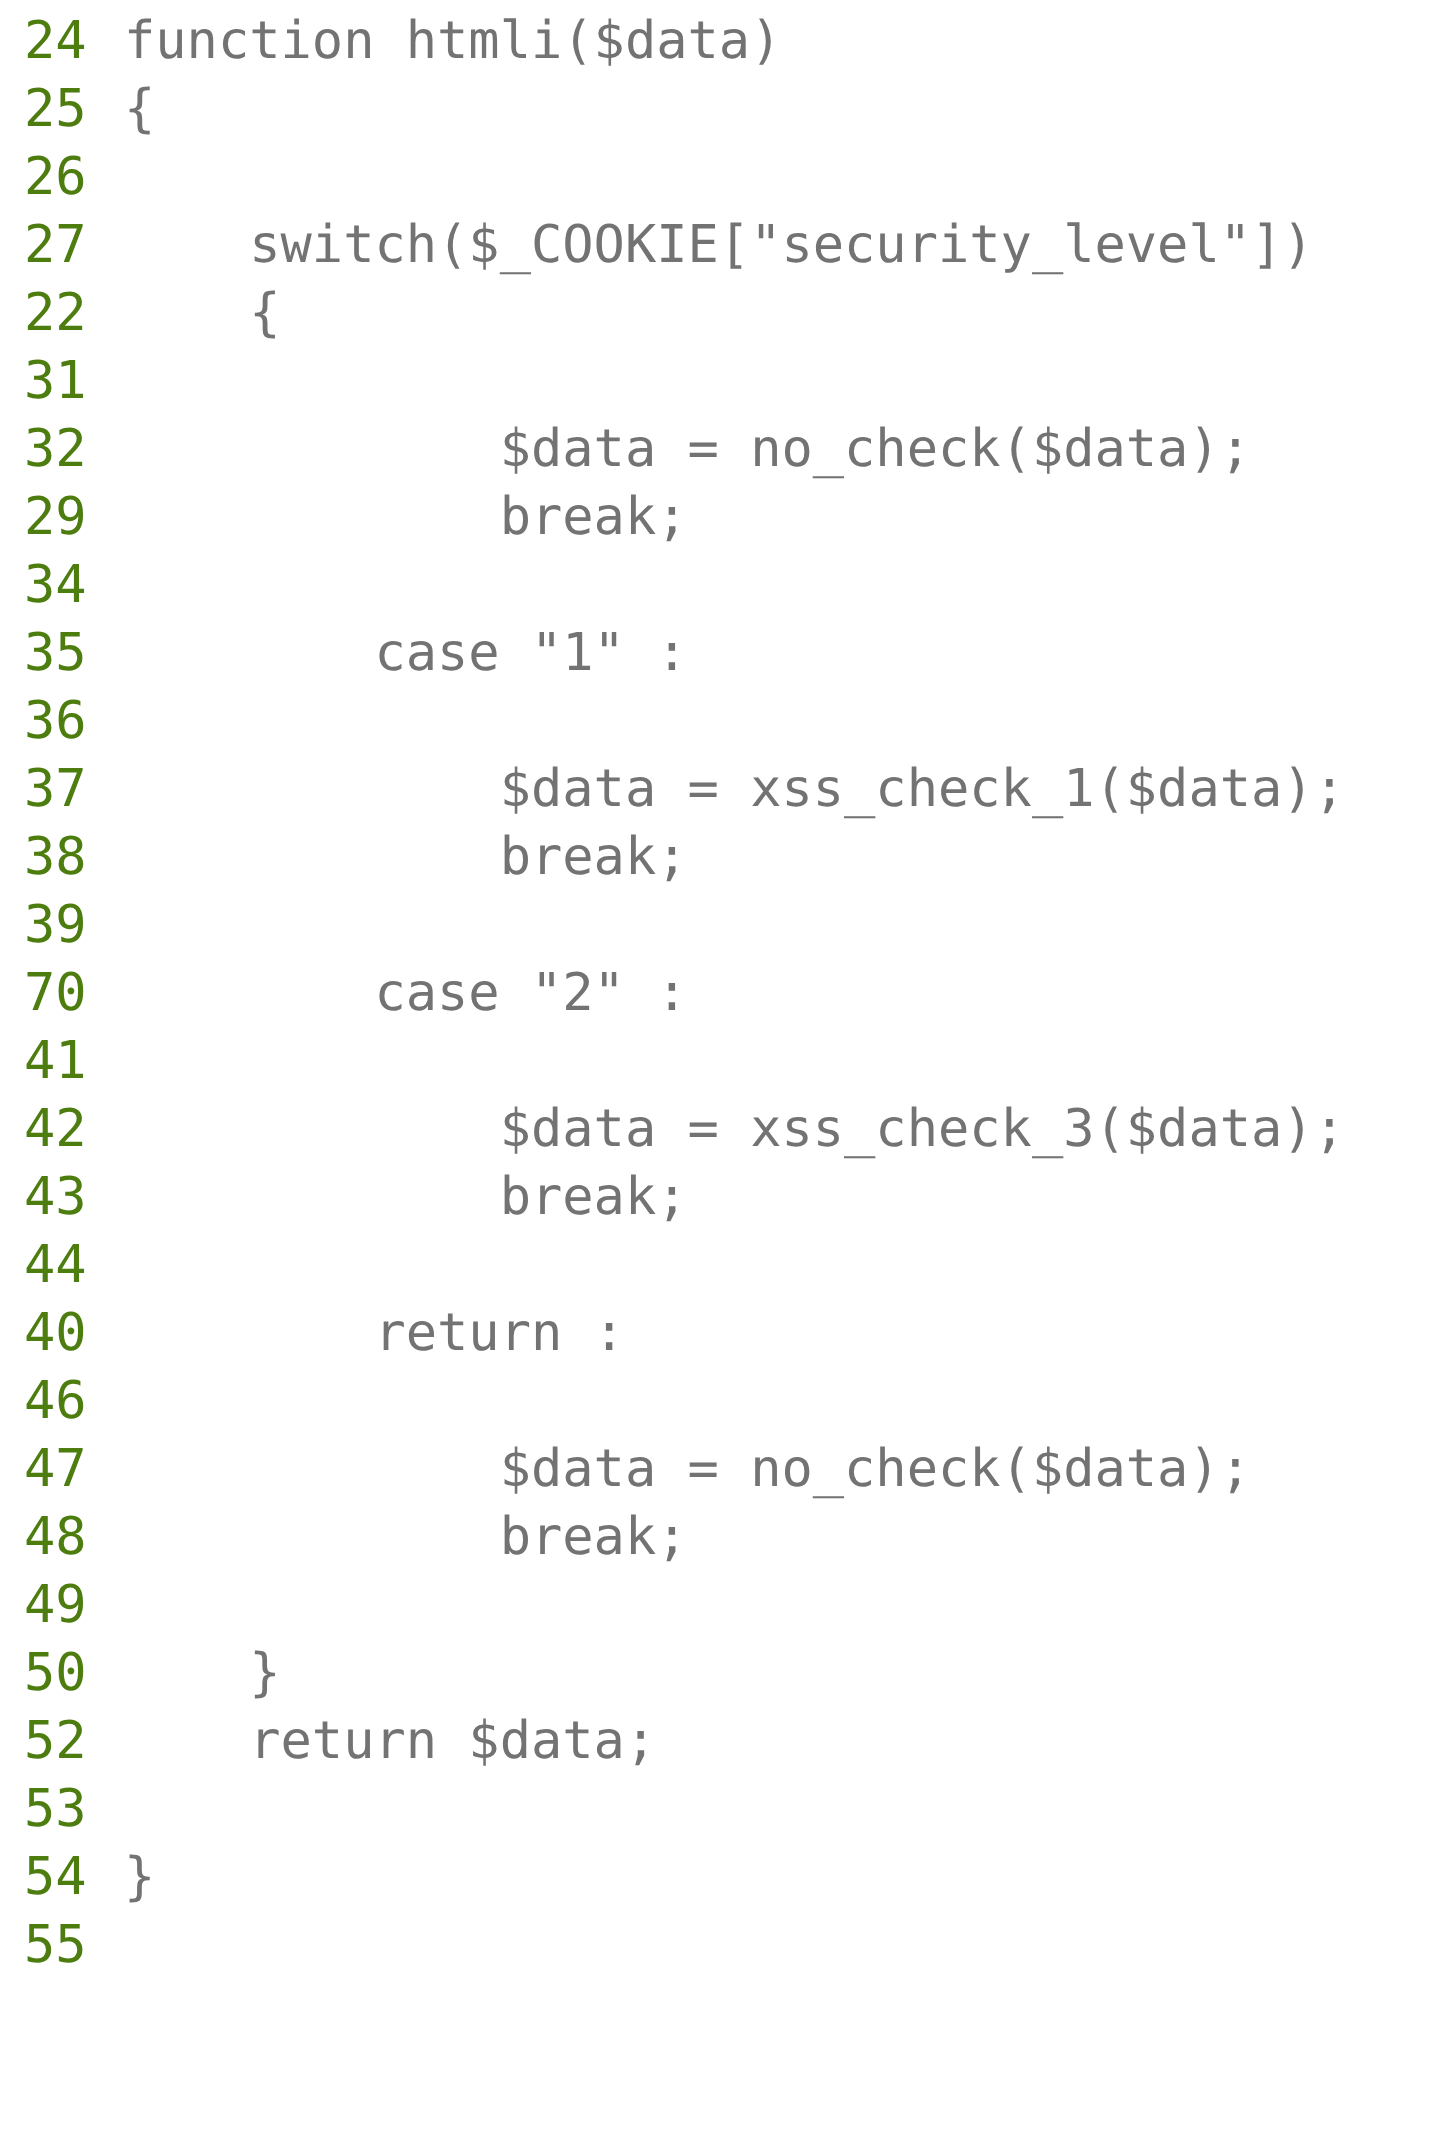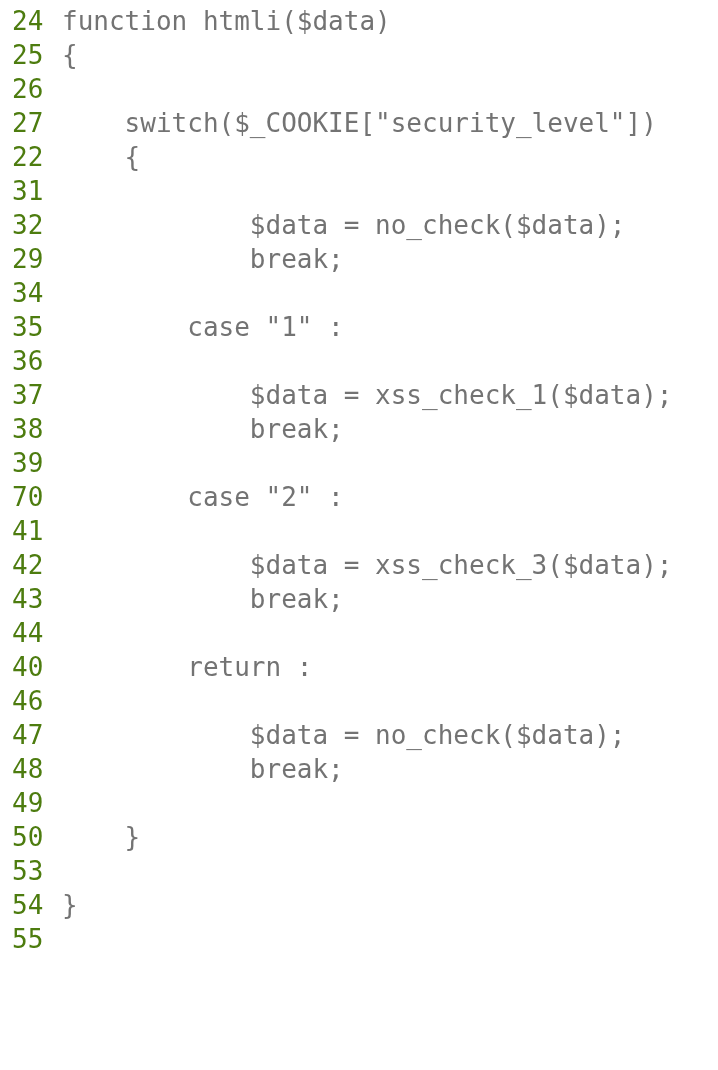--- a/index.html
+++ b/index.html
@@ -41,16 +41,17 @@
     <div class="line"><span class="ln">41</span><span class="code"></span></div>
     <div class="line"><span class="ln">42</span><span class="code">            $data = xss_check_3($data);</span></div>
     <div class="line"><span class="ln">43</span><span class="code">            break;</span></div>
     <div class="line"><span class="ln">44</span><span class="code"></span></div>
     <div class="line"><span class="ln">40</span><span class="code">        return :</span></div>
     <div class="line"><span class="ln">46</span><span class="code"></span></div>
     <div class="line"><span class="ln">47</span><span class="code">            $data = no_check($data);</span></div>
     <div class="line"><span class="ln">48</span><span class="code">            break;</span></div>
     <div class="line"><span class="ln">49</span><span class="code"></span></div>
     <div class="line"><span class="ln">50</span><span class="code">    }</span></div>
+    <div class="line"><span class="ln">52</span><span class="code">    return $data;</span></div>
     <div class="line"><span class="ln">53</span><span class="code"></span></div>
     <div class="line"><span class="ln">54</span><span class="code">}</span></div>
     <div class="line"><span class="ln">55</span><span class="code"></span></div>
   </div>
 
 </body></html>

